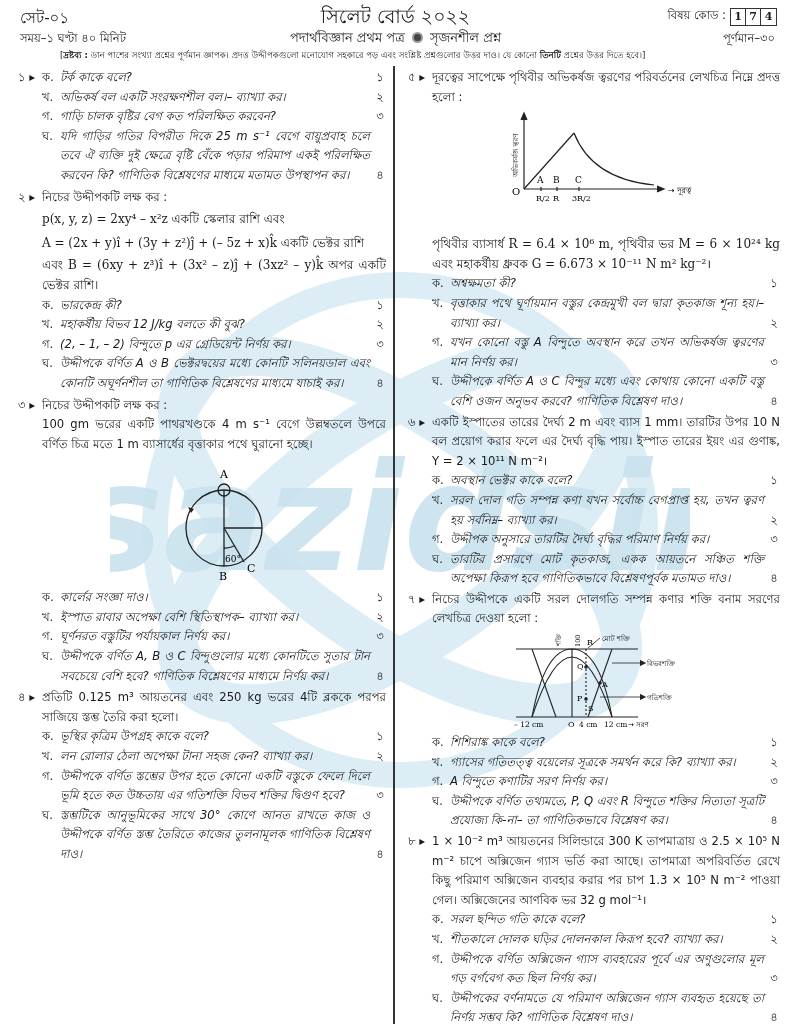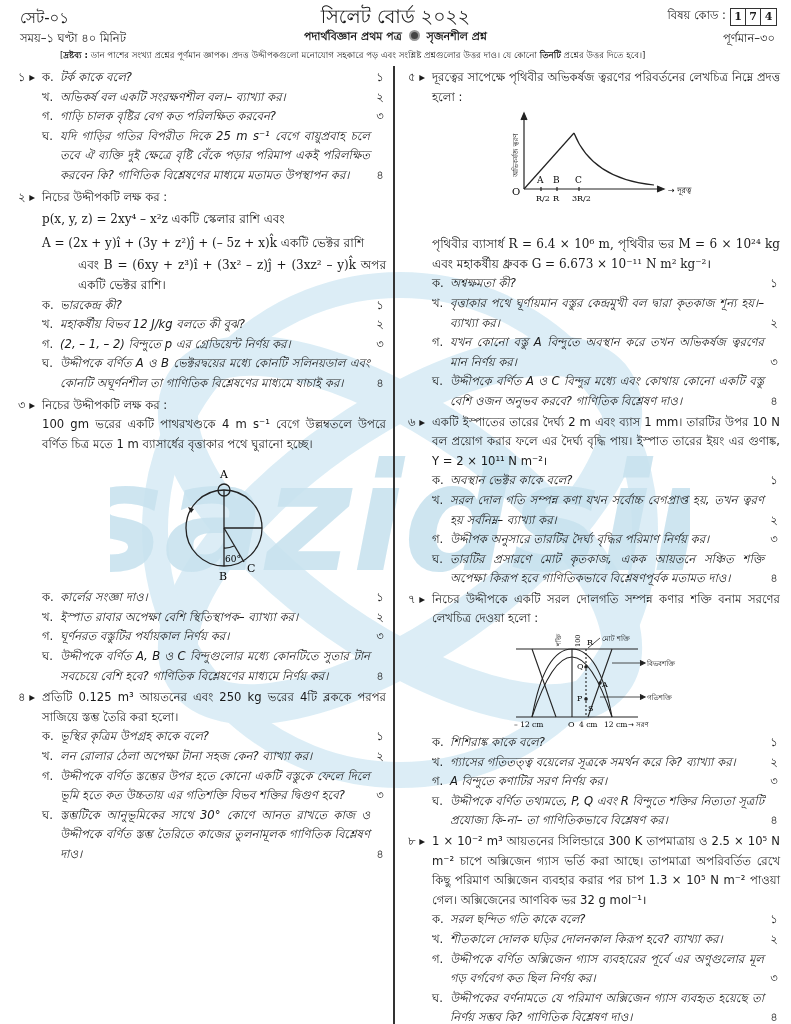--- a/index.html
+++ b/index.html
@@ -8,21 +8,21 @@
   .watermark { position: absolute; left: 110px; top: 240px; width: 580px; height: 580px; pointer-events: none; z-index: 0; }
   .page { position: relative; z-index: 1; width: 791px; height: 1024px; }
   .hdr { position: absolute; left: 0; right: 0; top: 0; height: 66px; }
   .hdr .set { position: absolute; left: 20px; top: 6px; font-size: 15px; }
   .hdr .board { position: absolute; left: 0; right: 0; top: 2px; text-align: center; font-size: 19px; }
   .hdr .code { position: absolute; right: 14px; top: 7px; font-size: 11.5px; display: flex; align-items: center; gap: 4px; }
   .hdr .code .box { display: flex; border: 1px solid #333; }
   .hdr .code .box span { width: 15px; height: 16px; border-right: 1px solid #333; font-size: 11px; font-weight: bold; display: flex; align-items: center; justify-content: center; font-family: "DejaVu Serif", serif; }
   .hdr .code .box span:last-child { border-right: none; }
   .hdr .time { position: absolute; left: 20px; top: 30px; font-size: 11.5px; }
-  .hdr .subject { position: absolute; left: 0; right: 0; top: 28px; text-align: center; font-size: 11px; font-weight: bold; }
+  .hdr .subject { position: absolute; left: 0; right: 0; top: 28px; text-align: center; font-size: 13px; font-weight: normal; }
   .hdr .marks { position: absolute; right: 16px; top: 30px; font-size: 11.5px; }
   .hdr .note { position: absolute; left: 28px; right: 10px; top: 49px; font-size: 8.6px; white-space: nowrap; overflow: hidden; padding-left: 32px; }
   .hdr .note b { font-weight: bold; }
   .divider { position: absolute; left: 393px; top: 66px; width: 1.5px; height: 958px; background: #333; }
   .col { position: absolute; top: 66px; font-size: 11.6px; line-height: 19.6px; }
   .col.left { left: 14px; width: 372px; }
   .col.right { left: 404px; width: 376px; }
   .q { position: relative; padding-left: 28px; }
   .q .qnum { position: absolute; left: 4px; top: 0; font-size: 11.6px; }
   .q .stem { text-align: justify; }
@@ -93,21 +93,21 @@
           <span class="txt">যদি গাড়ির গতির বিপরীত দিকে 25 m s⁻¹ বেগে বায়ুপ্রবাহ চলে তবে ঐ ব্যক্তি দুই ক্ষেত্রে বৃষ্টি বেঁকে পড়ার পরিমাপ একই পরিলক্ষিত করবেন কি? গাণিতিক বিশ্লেষণের মাধ্যমে মতামত উপস্থাপন কর।</span>
           <span class="mk">৪</span>
         </div>
     </div>
 
     <div class="q" style="margin-top:2px;">
       <span class="qnum">২ ▸</span>
       <div class="stem">নিচের উদ্দীপকটি লক্ষ কর :</div>
       <div class="stem math" style="margin-top:3px;">p(x, y, z) = 2xy⁴ – x²z একটি স্কেলার রাশি এবং</div>
       <div class="stem math" style="margin-top:4px;">A = (2x + y)î + (3y + z²)ĵ + (– 5z + x)k̂ একটি ভেক্টর রাশি</div>
-      <div class="stem math" style="margin-top:3px;margin-left:36px;">এবং B = (6xy + z³)î + (3x² – z)ĵ + (3xz² – y)k̂ অপর একটি ভেক্টর রাশি।</div>
+      <div class="stem math" style="margin-top:3px;">এবং B = (6xy + z³)î + (3x² – z)ĵ + (3xz² – y)k̂ অপর একটি ভেক্টর রাশি।</div>
       <div class="sub">
           <span class="lbl">ক.</span>
           <span class="txt">ভারকেন্দ্র কী?</span>
           <span class="mk">১</span>
         </div>
       <div class="sub">
           <span class="lbl">খ.</span>
           <span class="txt">মহাকর্ষীয় বিভব 12 J/kg বলতে কী বুঝ?</span>
           <span class="mk">২</span>
         </div>

